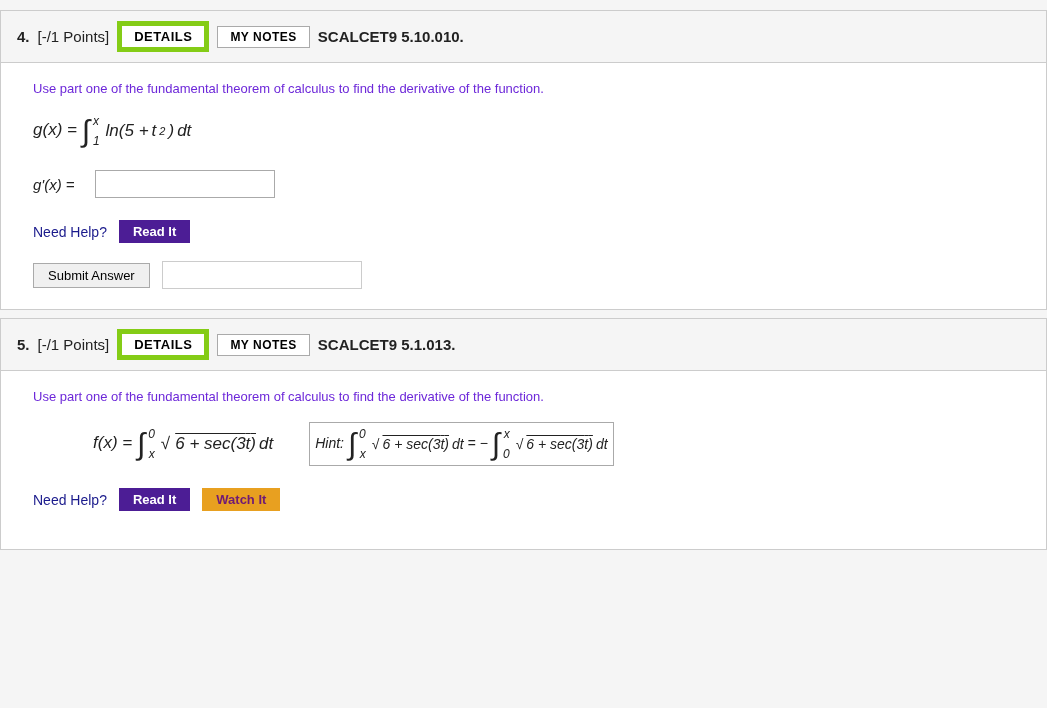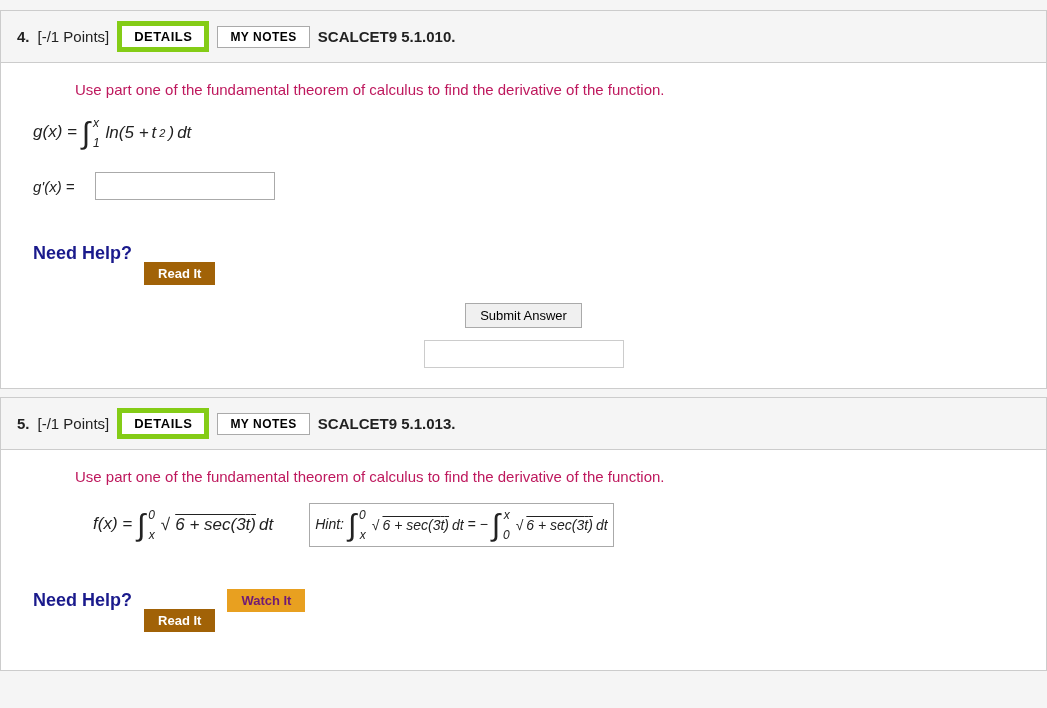--- a/index.html
+++ b/index.html
@@ -53,24 +53,23 @@
       letter-spacing: 0.5px;
     }
     .scalcet-ref {
       font-weight: bold;
       font-size: 15px;
     }
     .question-body {
       padding: 18px 32px 20px 32px;
     }
     .problem-statement {
-      font-size: 15px;
+      font-size: 13px;
       margin-bottom: 18px;
-      color: #be185d;
-      margin-left: 42px;
+      color: #6d28d9;
     }
     .math-display {
       text-align: left;
       font-size: 17px;
       margin-bottom: 22px;
       font-style: italic;
     }
     .answer-row {
       display: flex;
       align-items: center;
@@ -90,48 +89,46 @@
       height: 28px;
       background: #fff;
     }
     .need-help-row {
       display: flex;
       align-items: center;
       gap: 12px;
       margin-bottom: 18px;
     }
     .need-help-label {
-      font-weight: bold;
-      font-size: 18px;
+      font-weight: normal;
+      font-size: 14px;
       color: #1a1a8c;
     }
     .btn-read-it {
-      background: #a16207;
+      background: #4c1d95;
       border: none;
       color: #fff;
       padding: 4px 14px;
       font-size: 13px;
       font-weight: bold;
       cursor: pointer;
-      margin-top: 40px;
     }
     .btn-watch-it {
       background: #e8a020;
       border: none;
       color: #701a75;
       padding: 4px 14px;
       font-size: 13px;
       font-weight: bold;
       cursor: pointer;
     }
     .submit-row {
       display: flex;
       align-items: center;
       gap: 12px;
-      flex-direction: column;
     }
     .btn-submit {
       background: #f0f0f0;
       border: 1px solid #aaa;
       padding: 4px 14px;
       font-size: 13px;
       cursor: pointer;
     }
     .submit-note {
       border: 1px solid #ccc;
@@ -183,21 +180,21 @@
 <body>
 
 <div class="page">
 
   <div class="question-block">
     <div class="question-header">
       <span class="question-number">4.</span>
       <span style="font-size:15px;">[-/1 Points]</span>
       <button class="btn-details">DETAILS</button>
       <button class="btn-mynotes">MY NOTES</button>
-      <span class="scalcet-ref">SCALCET9 5.1.010.</span>
+      <span class="scalcet-ref">SCALCET9 5.10.010.</span>
     </div>
     <div class="question-body">
       <p class="problem-statement">Use part one of the fundamental theorem of calculus to find the derivative of the function.</p>
 
       <div class="math-display">
         <span style="font-style:italic;">g</span>(<span style="font-style:italic;">x</span>) =
         <span class="integral-expr">
           <span class="integral-symbol">∫</span>
           <span class="integral-limits">
             <span class="upper"><i>x</i></span>

